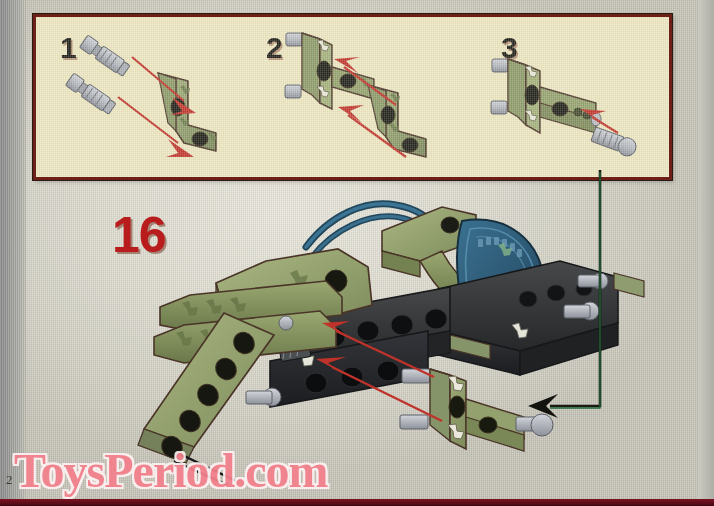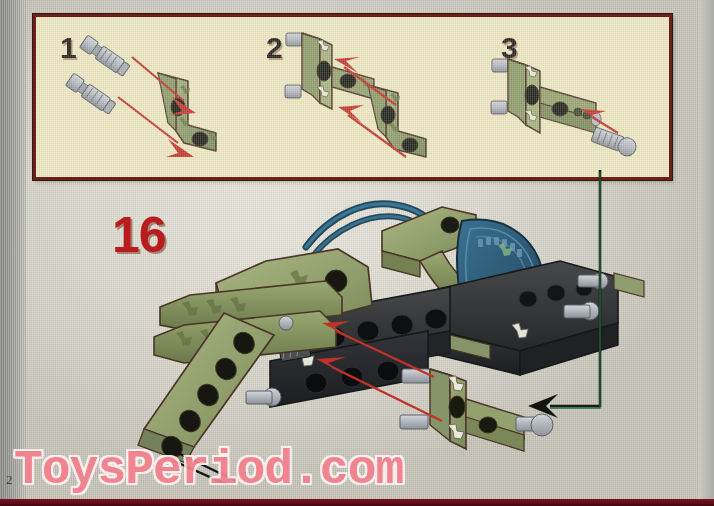--- a/index.html
+++ b/index.html
@@ -77,21 +77,21 @@
   #callout-line{position:absolute;left:520px;top:170px;width:140px;height:250px;}
 
   
   #page-num{
     position:absolute;left:6px;top:472px;font-size:13px;color:#3a3a33;
     font-family:"Liberation Serif",serif;
   }
   #watermark{
     position:absolute;left:14px;top:443px;
     font-size:48px;font-weight:bold;
-    font-family:Liberation Mono, monospace;
+    font-family:Liberation Serif, serif;
     color:#f4808c;
     letter-spacing:-1px;
     text-shadow:
       2px 0 0 #fdf2f2,-2px 0 0 #fdf2f2,0 2px 0 #fdf2f2,0 -2px 0 #fdf2f2,
       2px 2px 0 #fdf2f2,-2px -2px 0 #fdf2f2,2px -2px 0 #fdf2f2,-2px 2px 0 #fdf2f2;
     opacity:.93;
     white-space:nowrap;
   }
   
   #model-art{position:absolute;left:120px;top:185px;}

